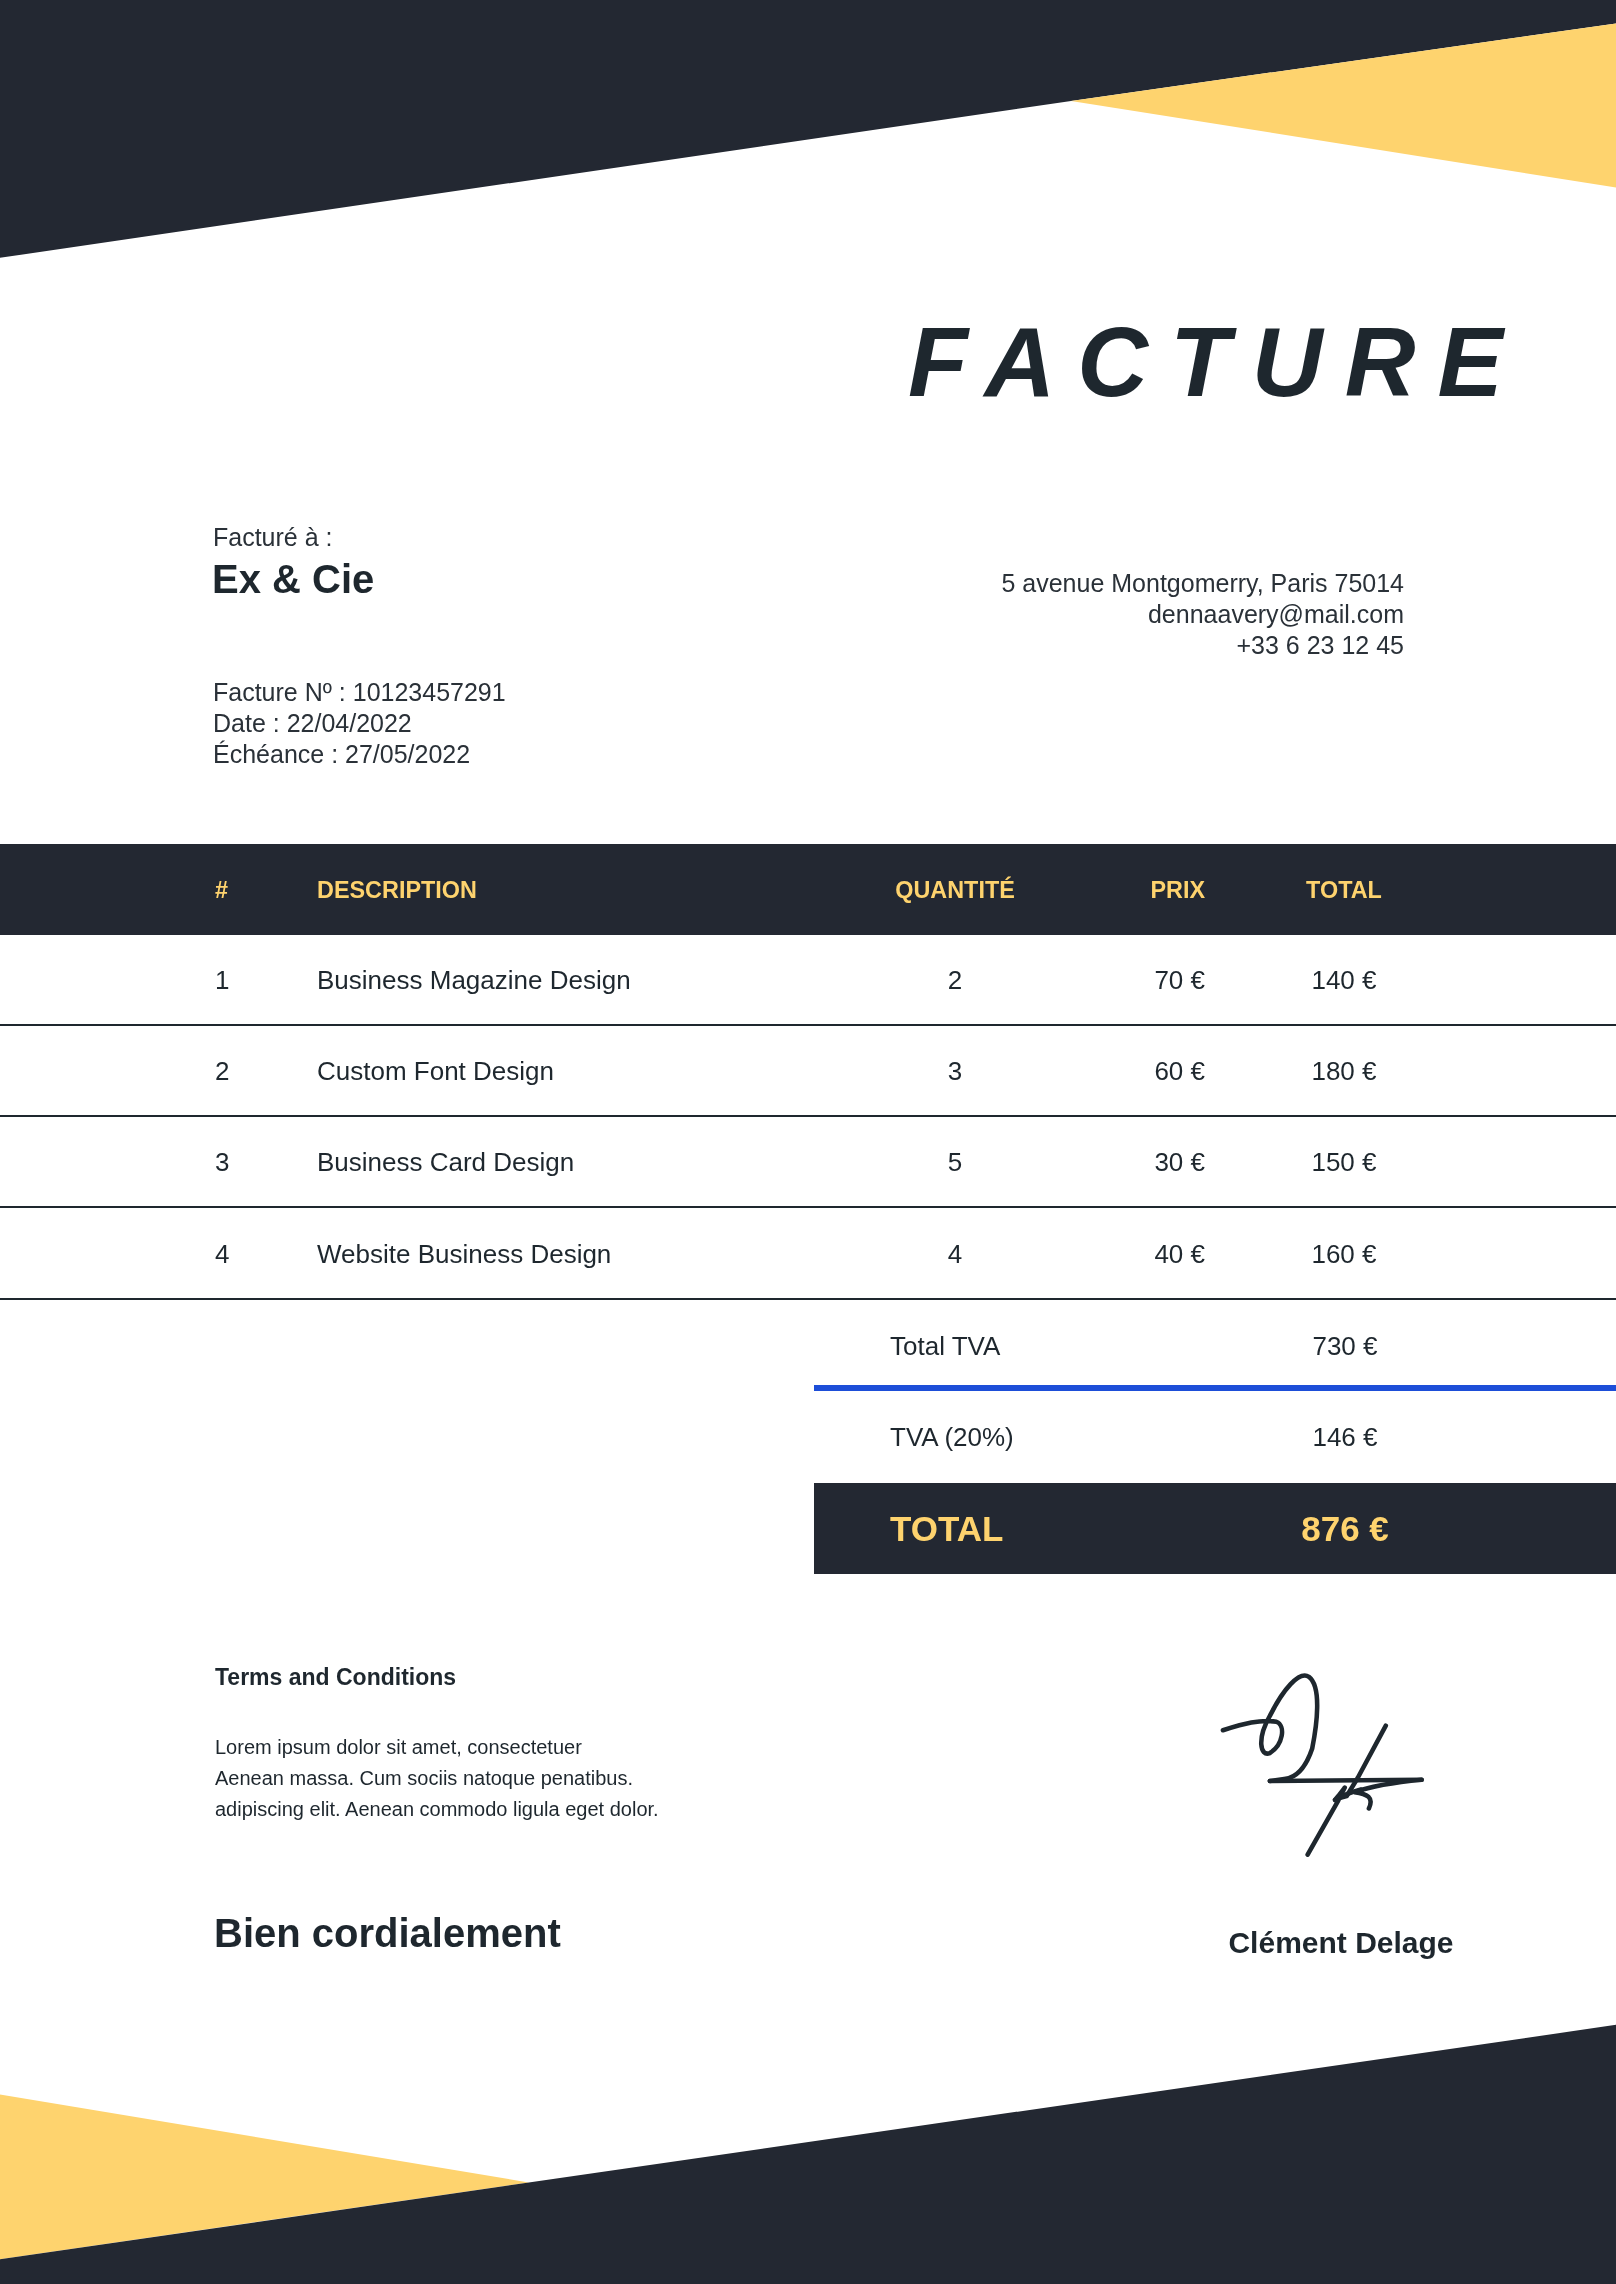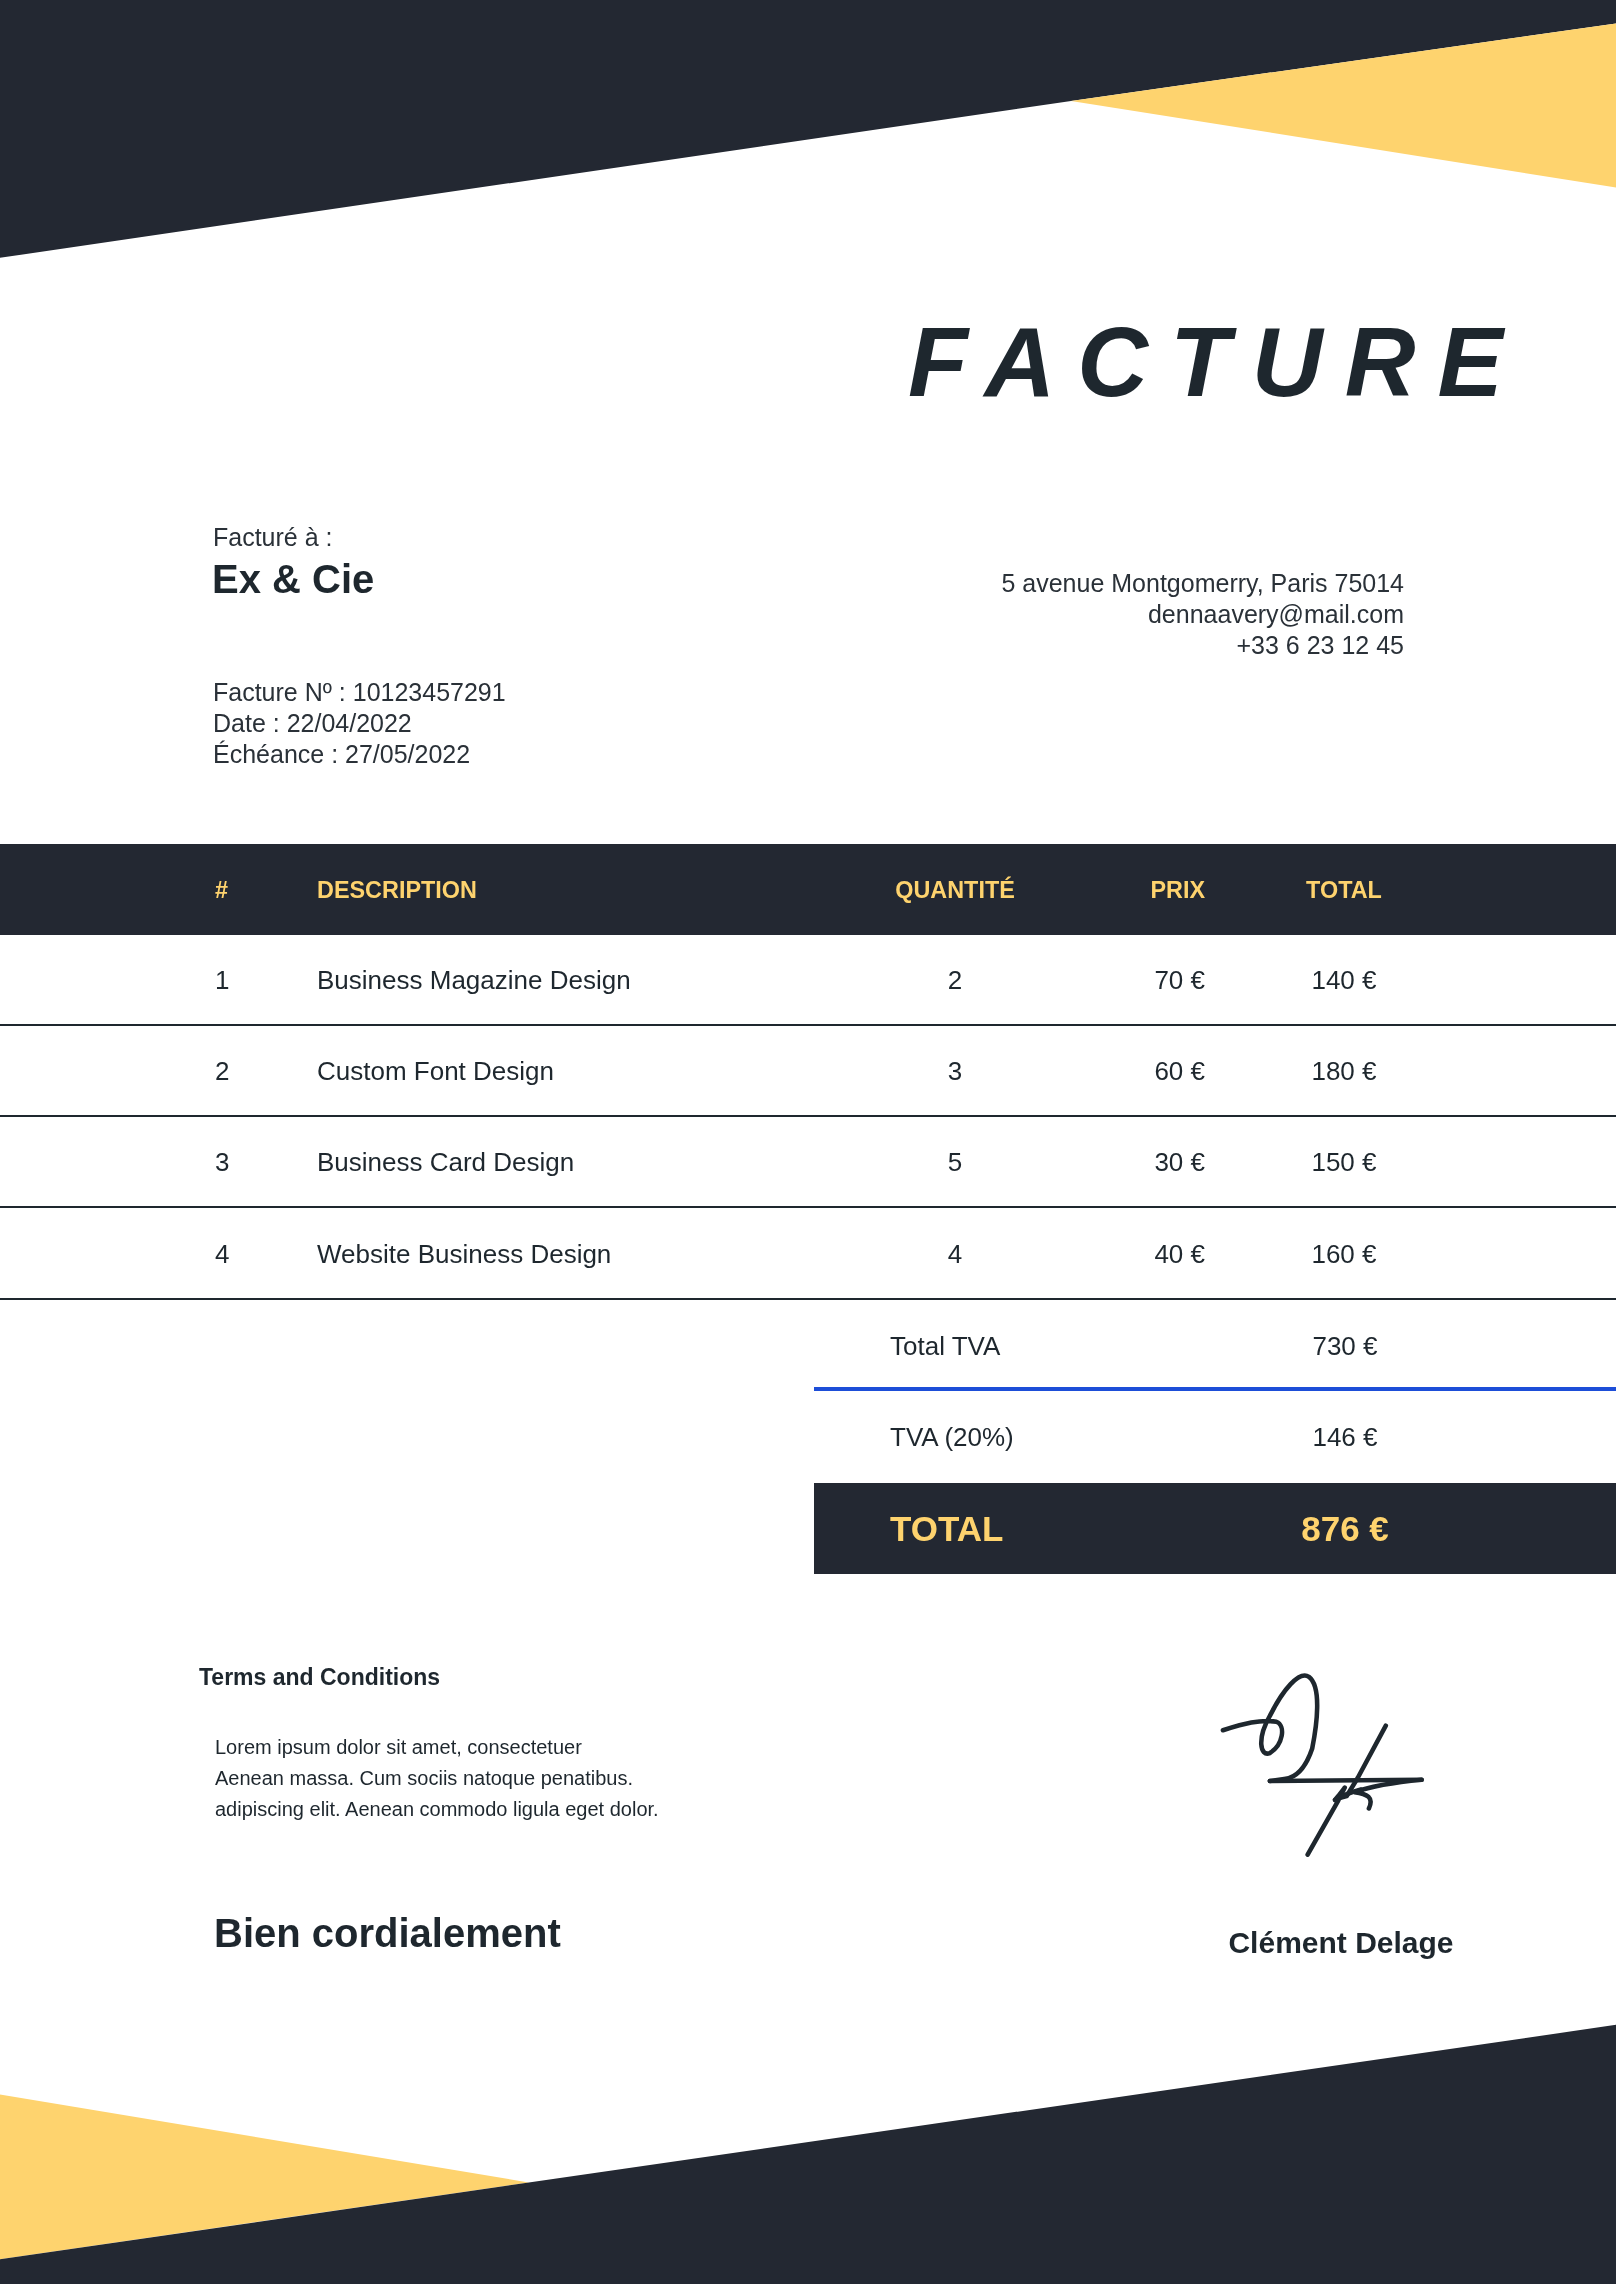--- a/index.html
+++ b/index.html
@@ -32,21 +32,21 @@
   .c-qty { left: 890px; width: 130px; text-align: center; }
   .c-price { left: 1107px; width: 98px; text-align: right; }
   .c-total { left: 1292px; width: 104px; text-align: center; }
 
   .sum-row { position: absolute; left: 814px; width: 802px; height: 91px; box-sizing: border-box; }
   .sum-label { position: absolute; left: 76px; top: 31px; font-size: 26px; color: #1e272e; }
   .sum-value { position: absolute; left: 479px; width: 104px; text-align: center; top: 31px; font-size: 26px; color: #1e272e; }
   .grand { background: #232832; }
   .grand .sum-label, .grand .sum-value { color: #fed36e; font-size: 35px; font-weight: 700; top: 26px; }
 
-  .terms-title { left: 199px; top: 1664px; font-size: 23px; font-weight: 700; color: #1e272e; text-align: center; }
+  .terms-title { left: 215px; top: 1664px; font-size: 23px; font-weight: 700; color: #1e272e; text-align: center; }
   .terms-body { left: 215px; top: 1732px; width: 586px; font-size: 20px; line-height: 31px; color: #1e272e; }
   .closing { left: 214px; top: 1911px; font-size: 40px; font-weight: 700; color: #1e272e; }
   .signer { left: 1211px; top: 1882px; width: 260px; text-align: center; font-size: 30px; font-weight: 700; color: #1e272e; margin-top: 44px; }
   svg.sig { position: absolute; left: 1172px; top: 1654px; }
 </style>
 </head>
 <body>
 
 <svg class="bg" width="1616" height="2284" viewBox="0 0 2482 3508">
   <polygon points="0,0 2482,0 2482,36 1645,155 0,396" fill="#232832"></polygon>
@@ -102,21 +102,21 @@
   <div class="td c-total">150 €</div>
 </div>
 <div class="row" style="top:1209px;">
   <div class="td c-num">4</div>
   <div class="td c-desc">Website Business Design</div>
   <div class="td c-qty">4</div>
   <div class="td c-price">40 €</div>
   <div class="td c-total">160 €</div>
 </div>
 
-<div class="sum-row" style="top:1300px; border-bottom:4px solid #1d4ed8;">
+<div class="sum-row" style="top:1300px; border-bottom:6px solid #1d4ed8;">
   <div class="sum-label">Total TVA</div>
   <div class="sum-value">730 €</div>
 </div>
 <div class="sum-row" style="top:1391px;">
   <div class="sum-label">TVA (20%)</div>
   <div class="sum-value">146 €</div>
 </div>
 <div class="sum-row grand" style="top:1483px;">
   <div class="sum-label">TOTAL</div>
   <div class="sum-value">876 €</div>

